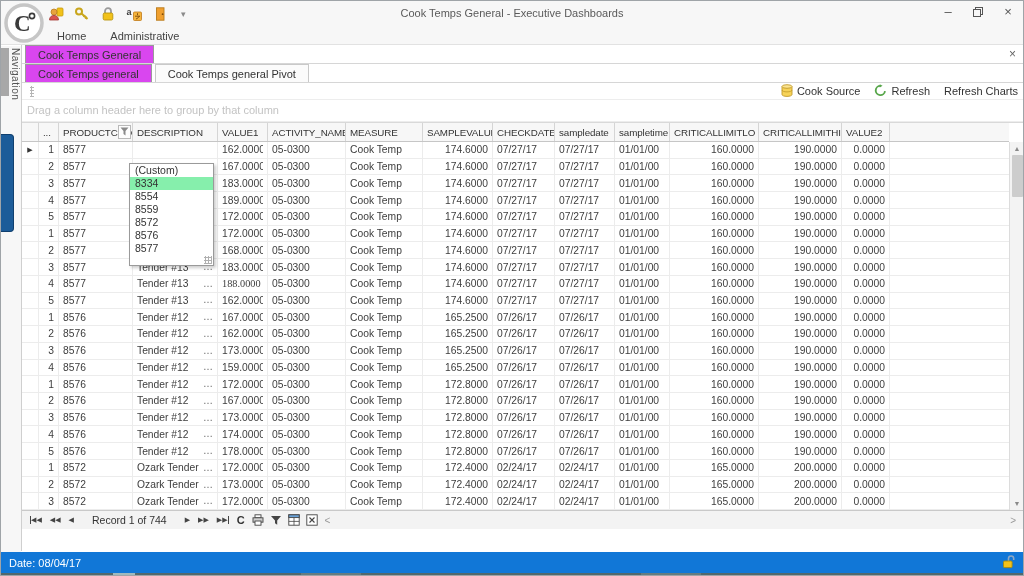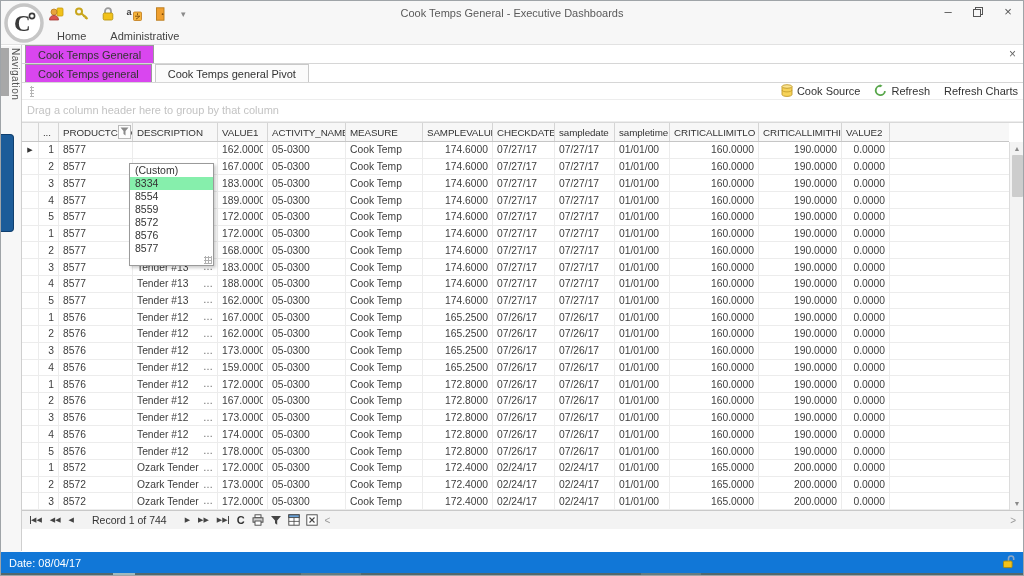--- a/index.html
+++ b/index.html
@@ -603,21 +603,21 @@
               <div class="gcell" style="width: 20px; justify-content: flex-end;">
                 <span class="ctext">4</span>
               </div>
               <div class="gcell" style="width: 74px;">
                 <span class="ctext">8577</span>
               </div>
               <div class="gcell desc" style="width: 85px;">
                 <span class="ctext">Tender #13</span>
                 <span class="ell">…</span>
               </div>
-              <div class="gcell" style="width: 50px; justify-content: flex-end;">
+              <div class="gcell" style="width: 50px;  font-family: Liberation Serif, serif;">
                 <span class="ctext">188.0000</span>
               </div>
               <div class="gcell" style="width: 78px;">
                 <span class="ctext">05-0300</span>
               </div>
               <div class="gcell" style="width: 77px;">
                 <span class="ctext">Cook Temp</span>
               </div>
               <div class="gcell" style="width: 70px; justify-content: flex-end;">
                 <span class="ctext">174.6000</span>

